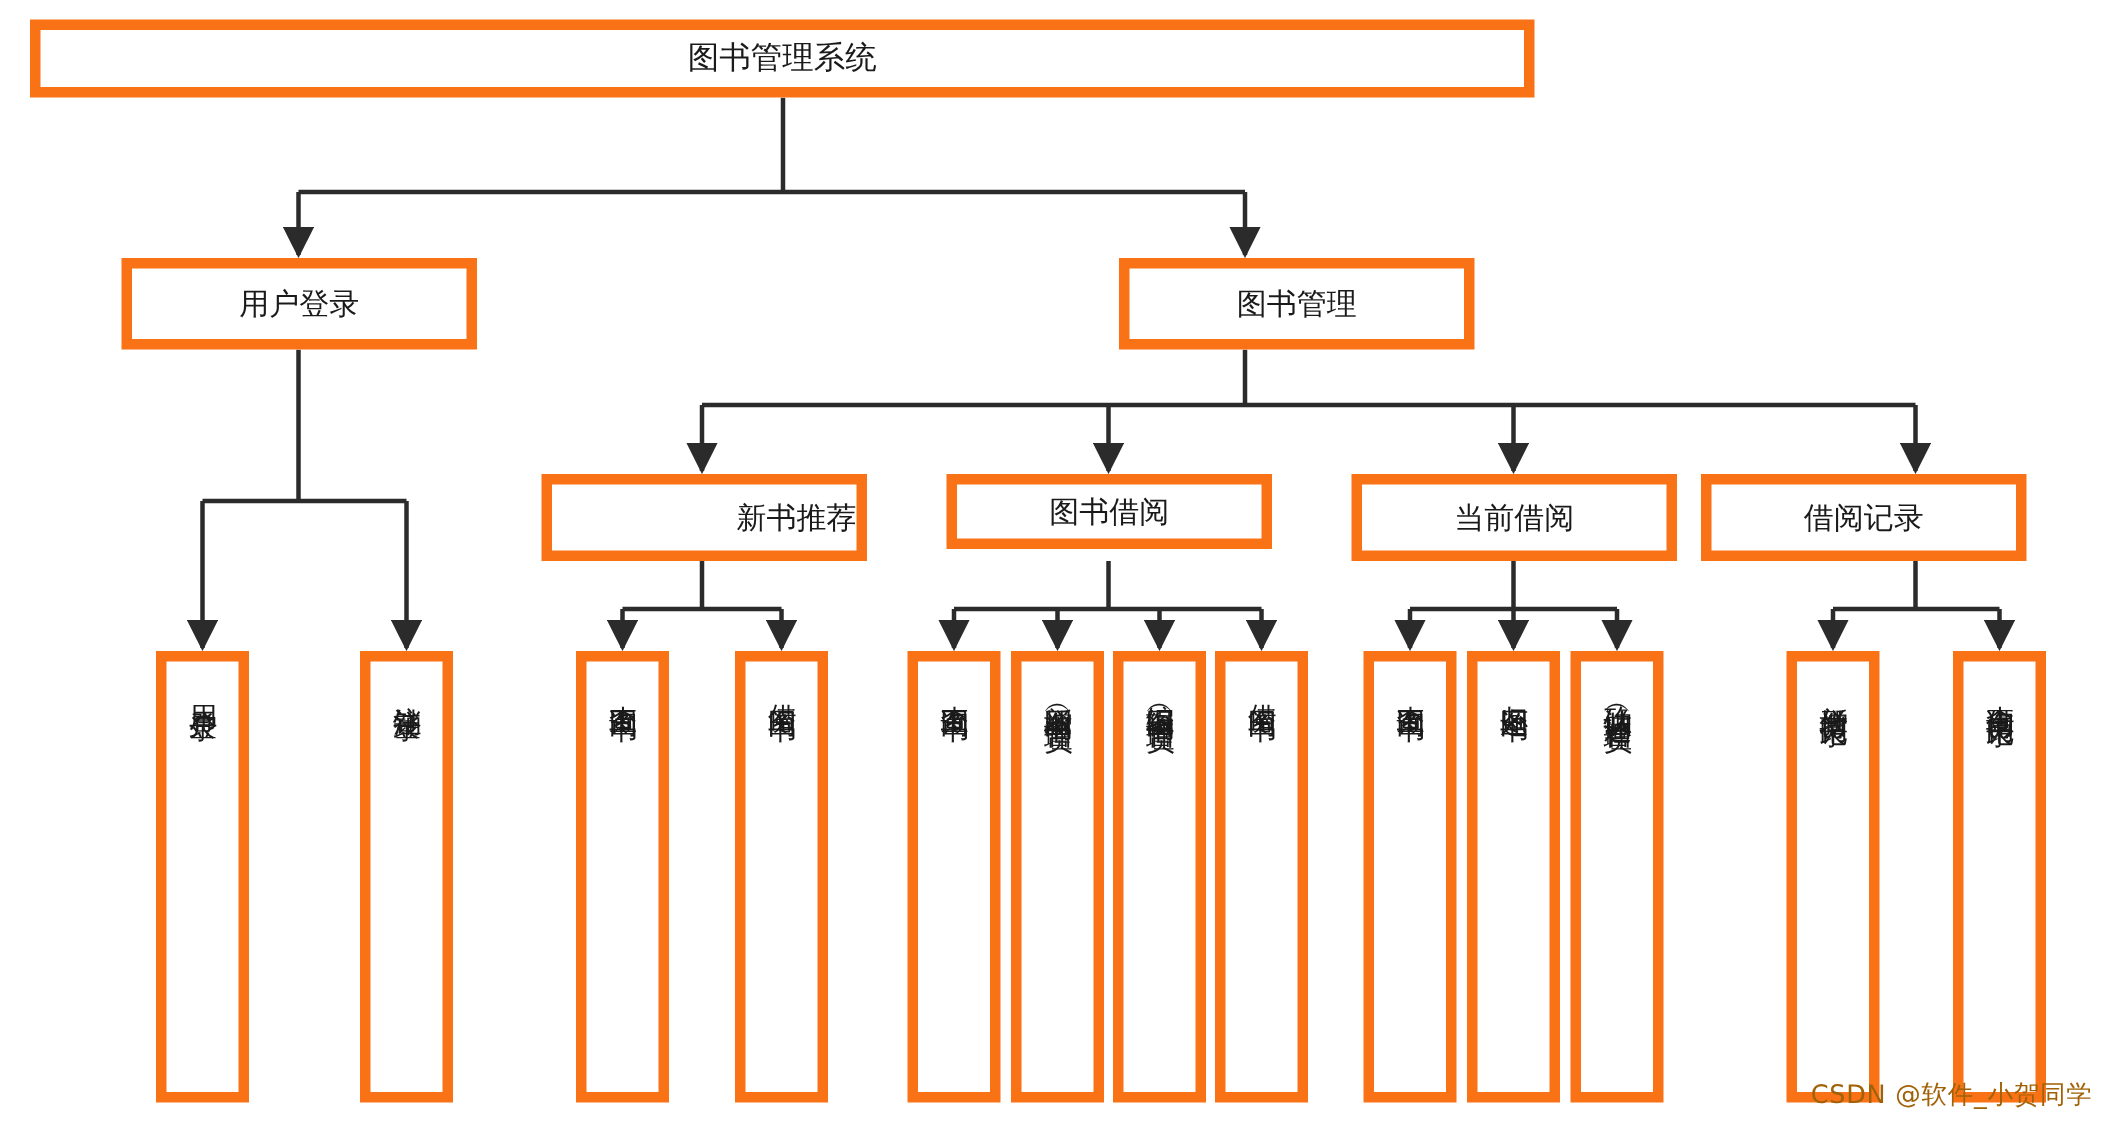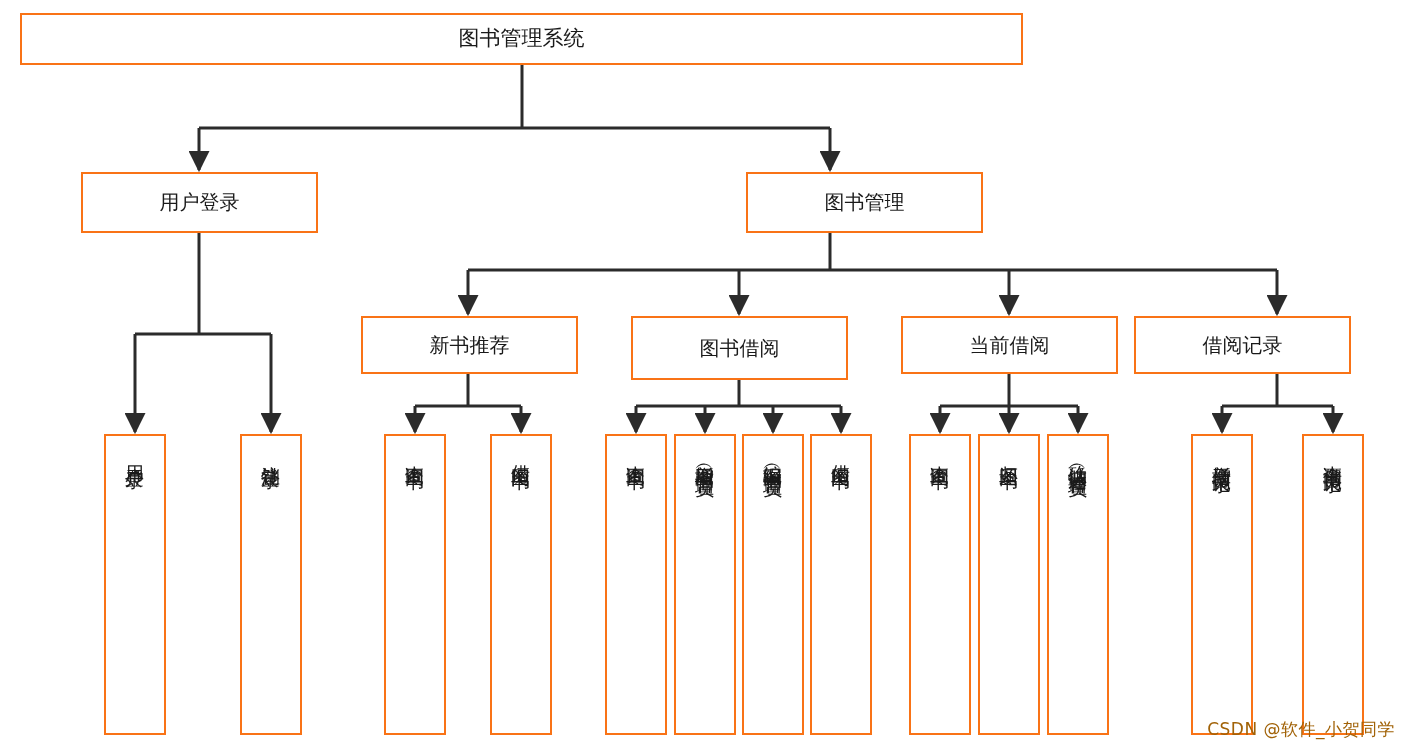--- a/index.html
+++ b/index.html
@@ -17,21 +17,21 @@
   
   #connector-layer{
     position:absolute;left:0;top:0;width:1405px;height:747px;
     pointer-events:none;
   }
   
   .node{
     position:absolute;
     box-sizing:border-box;
     background:#ffffff;
-    border:2px solid #f97316;
+    border:7px solid #f97316;
     display:flex;
     align-items:center;
     justify-content:center;
     color:#1a1a1a;
     line-height:1.32;
     text-align:center;
   }
   .node.root{ font-size:21px; }
   .node.lvl2{ font-size:20px; }
   .node.lvl3{ font-size:20px; }
@@ -119,24 +119,24 @@
     <span>图书管理系统</span>
   </div>
 
   <div class="node lvl2" style="left:81px;top:172px;width:237px;height:61px;">
     <span>用户登录</span>
   </div>
   <div class="node lvl2" style="left:746px;top:172px;width:237px;height:61px;">
     <span>图书管理</span>
   </div>
 
-  <div class="node lvl3" style="left:361px;top:316px;width:217px;height:58px;">
+  <div class="node lvl3" style="left:361px;top:316px;width:217px;height:58px;justify-content:flex-end;">
     <span>新书推荐</span>
   </div>
-  <div class="node lvl3" style="left:631px;top:316px;width:217px;height:64px;">
+  <div class="node lvl3" style="left:631px;top:316px;width:217px;height:50px;">
     <span>图书借阅</span>
   </div>
   <div class="node lvl3" style="left:901px;top:316px;width:217px;height:58px;">
     <span>当前借阅</span>
   </div>
   <div class="node lvl3" style="left:1134px;top:316px;width:217px;height:58px;">
     <span>借阅记录</span>
   </div>
 
   <div class="node leaf" style="left:104px;top:434px;width:62px;height:301px;">

